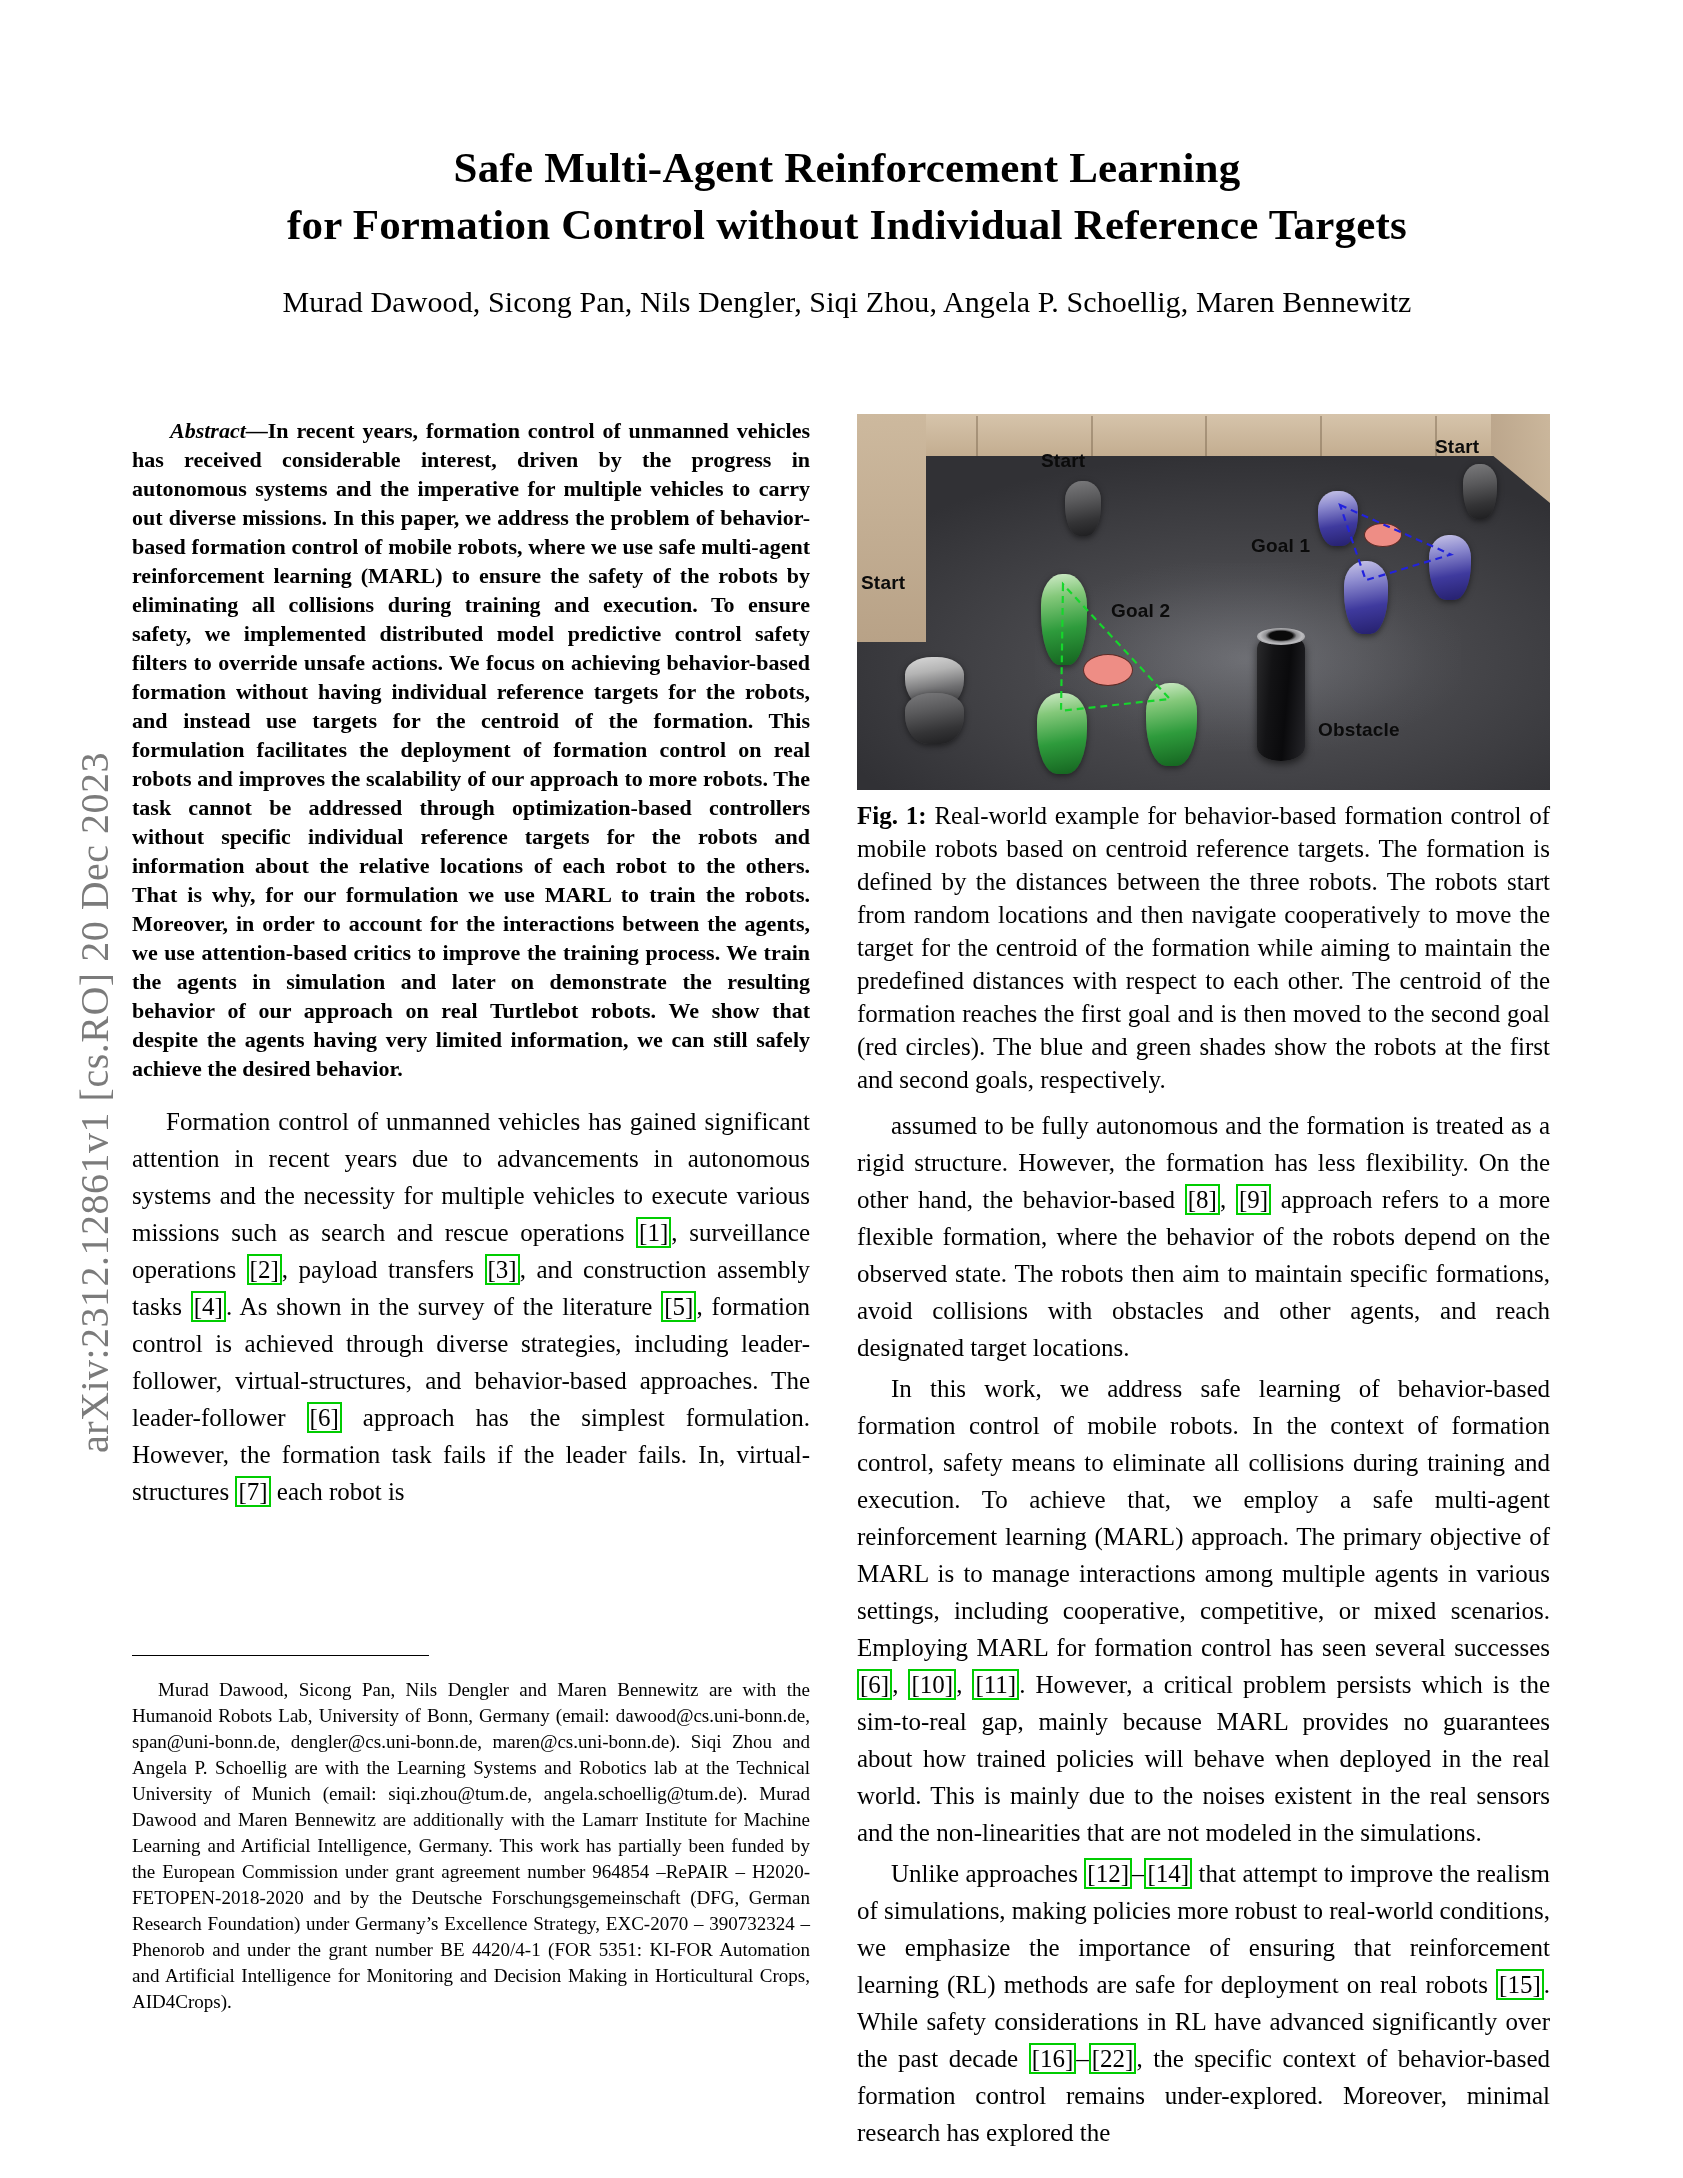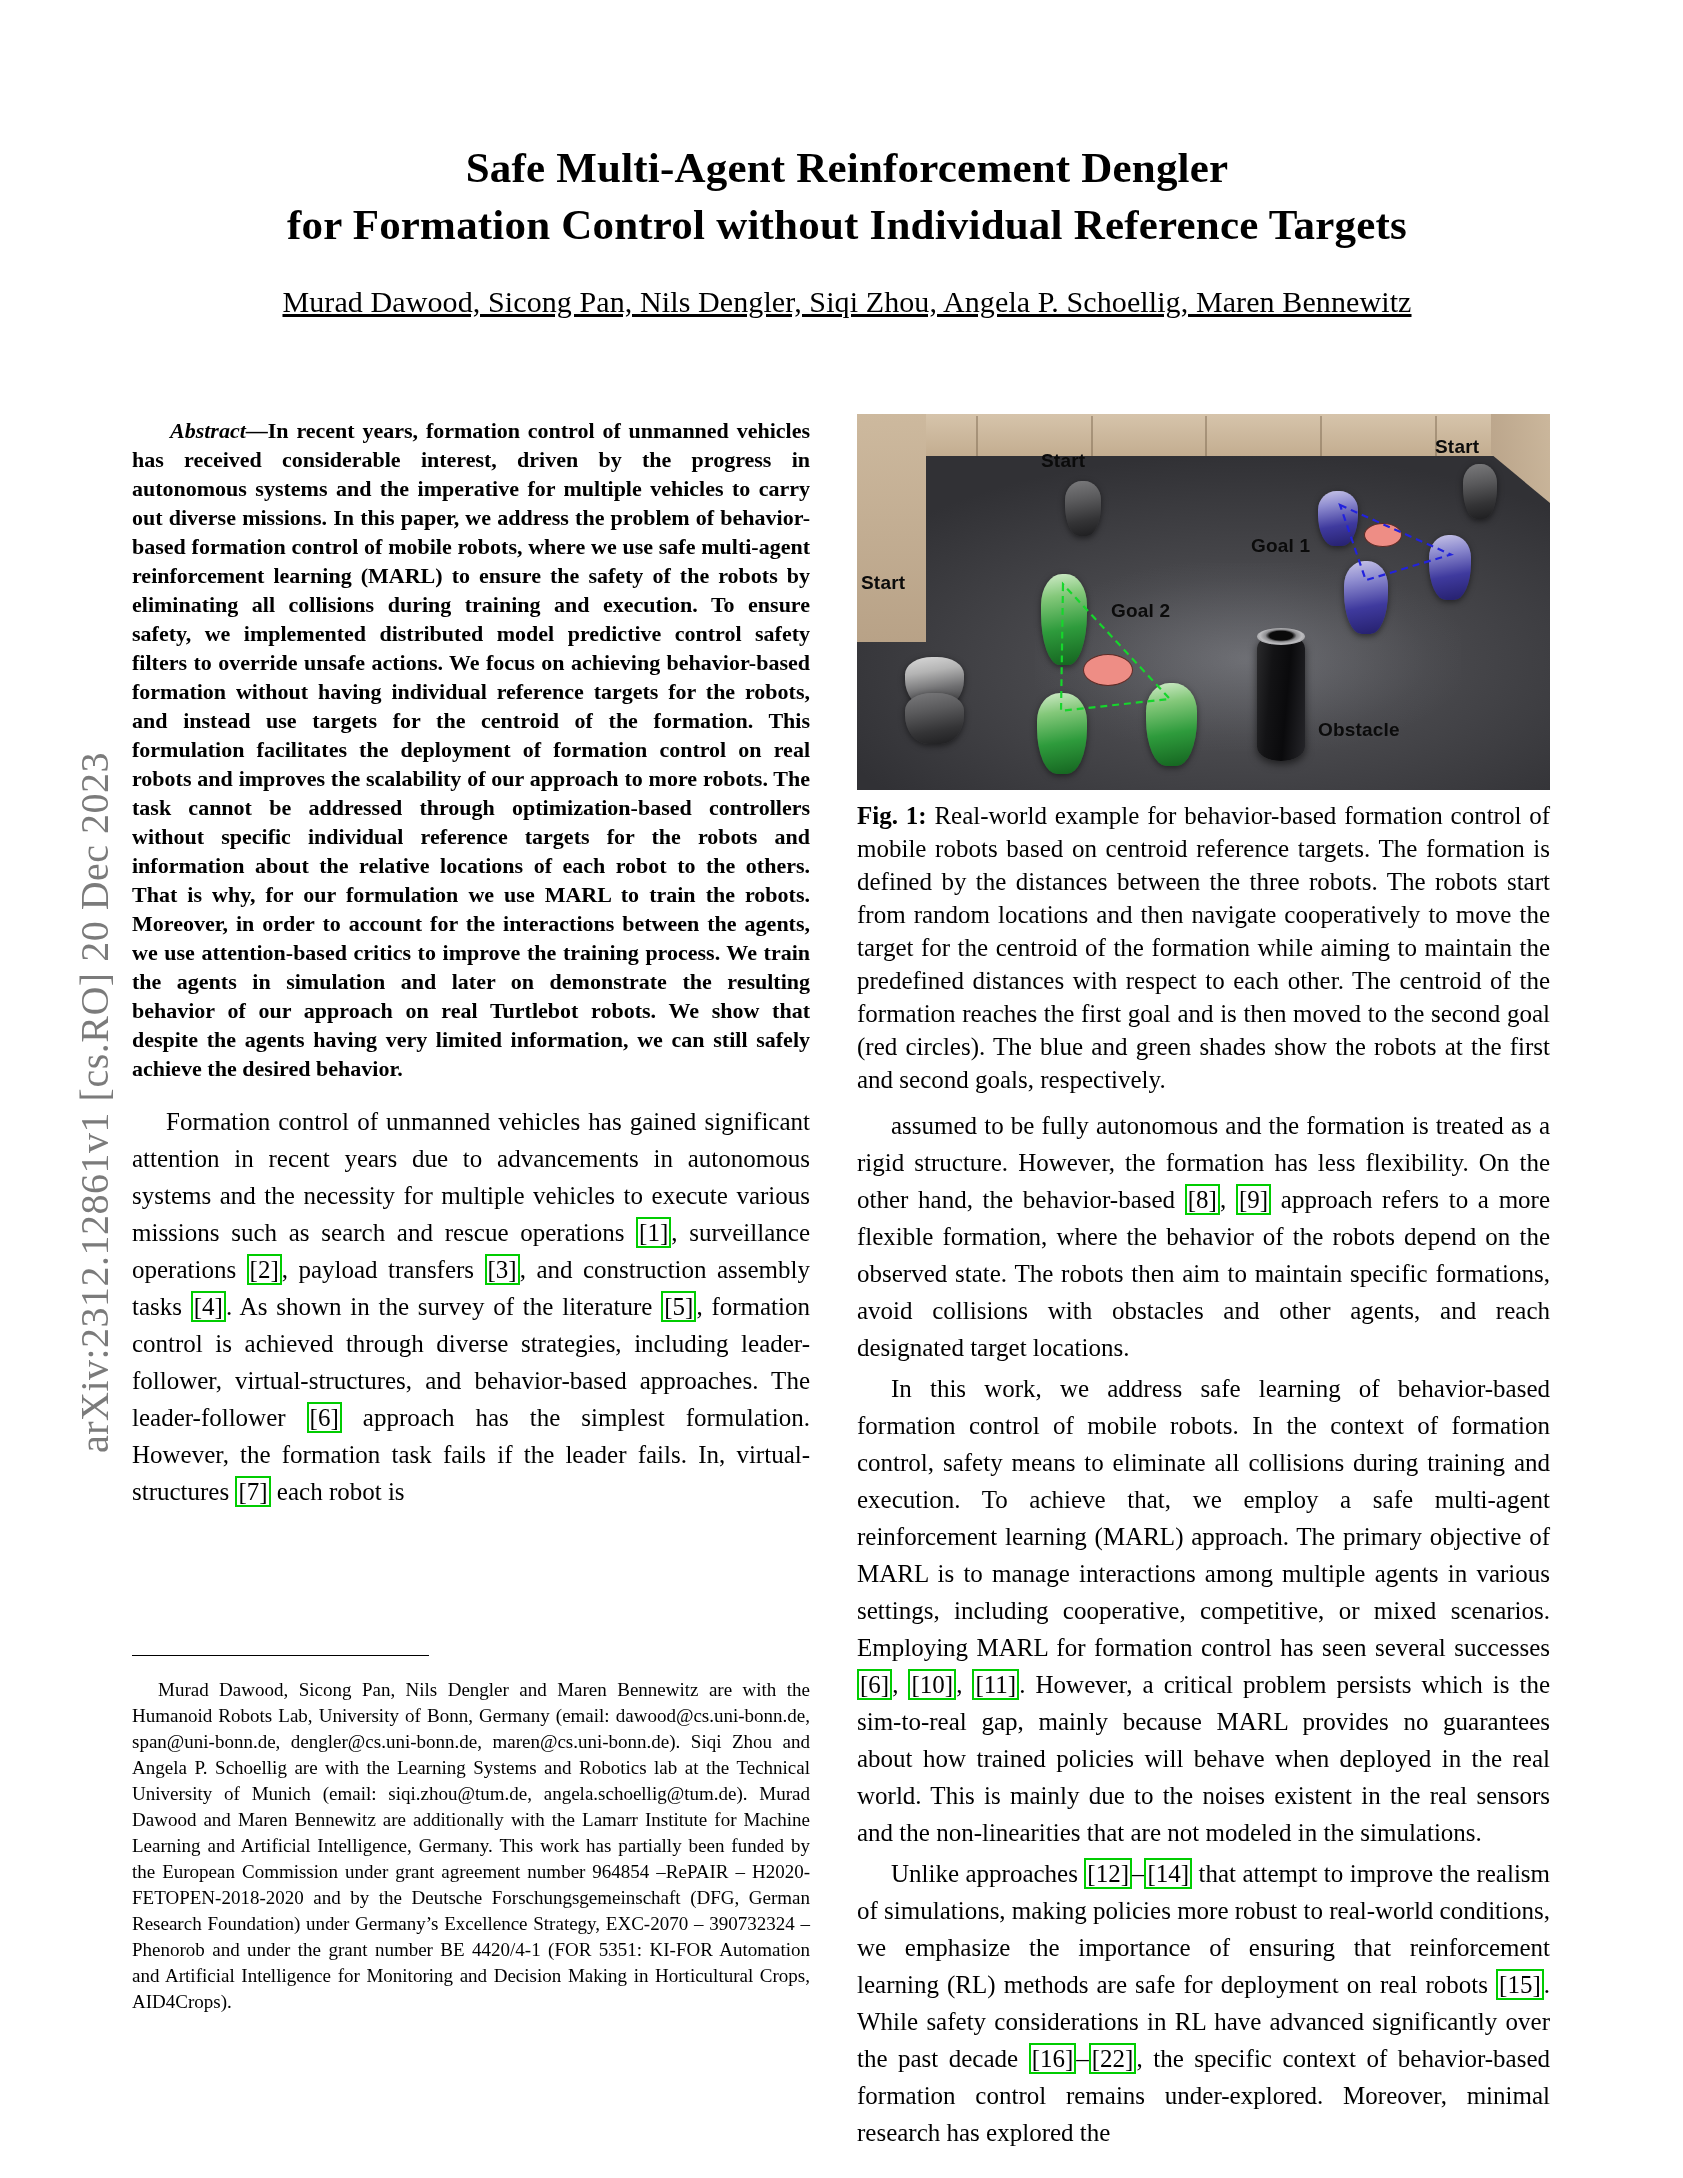--- a/index.html
+++ b/index.html
@@ -56,21 +56,20 @@
     letter-spacing: 0.2px;
   }
   #authors {
     position: absolute;
     left: 129px;
     top: 285px;
     width: 1436px;
     text-align: center;
     font-size: 30px;
     letter-spacing: 0.1px;
-    text-decoration: underline;
   }
 
   
   #col-left {
     position: absolute;
     left: 132px;
     top: 416px;
     width: 678px;
   }
   #col-right {
@@ -257,21 +256,21 @@
   #figure-caption .figno { font-weight: bold; }
 </style>
 </head>
 <body>
 
 <div id="page">
 
   <div id="arxiv-stamp">arXiv:2312.12861v1  [cs.RO]  20 Dec 2023</div>
 
   <div id="title-block">
-    <div class="paper-title-line">Safe Multi-Agent Reinforcement Dengler</div>
+    <div class="paper-title-line">Safe Multi-Agent Reinforcement Learning</div>
     <div class="paper-title-line">for Formation Control without Individual Reference Targets</div>
   </div>
 
   <div id="authors">Murad Dawood, Sicong Pan, Nils Dengler, Siqi Zhou, Angela P. Schoellig, Maren Bennewitz</div>
 
   <div id="col-left">
 
     <p class="abstract-para">
       <span class="lead-label">Abstract</span><span>—</span><span>In recent years, formation control of unmanned vehicles has received considerable interest, driven by the progress in autonomous systems and the imperative for multiple vehicles to carry out diverse missions. In this paper, we address the problem of behavior-based formation control of mobile robots, where we use safe multi-agent reinforcement learning (MARL) to ensure the safety of the robots by eliminating all collisions during training and execution. To ensure safety, we implemented distributed model predictive control safety filters to override unsafe actions. We focus on achieving behavior-based formation without having individual reference targets for the robots, and instead use targets for the centroid of the formation. This formulation facilitates the deployment of formation control on real robots and improves the scalability of our approach to more robots. The task cannot be addressed through optimization-based controllers without specific individual reference targets for the robots and information about the relative locations of each robot to the others. That is why, for our formulation we use MARL to train the robots. Moreover, in order to account for the interactions between the agents, we use attention-based critics to improve the training process. We train the agents in simulation and later on demonstrate the resulting behavior of our approach on real Turtlebot robots. We show that despite the agents having very limited information, we can still safely achieve the desired behavior.</span>
     </p>

